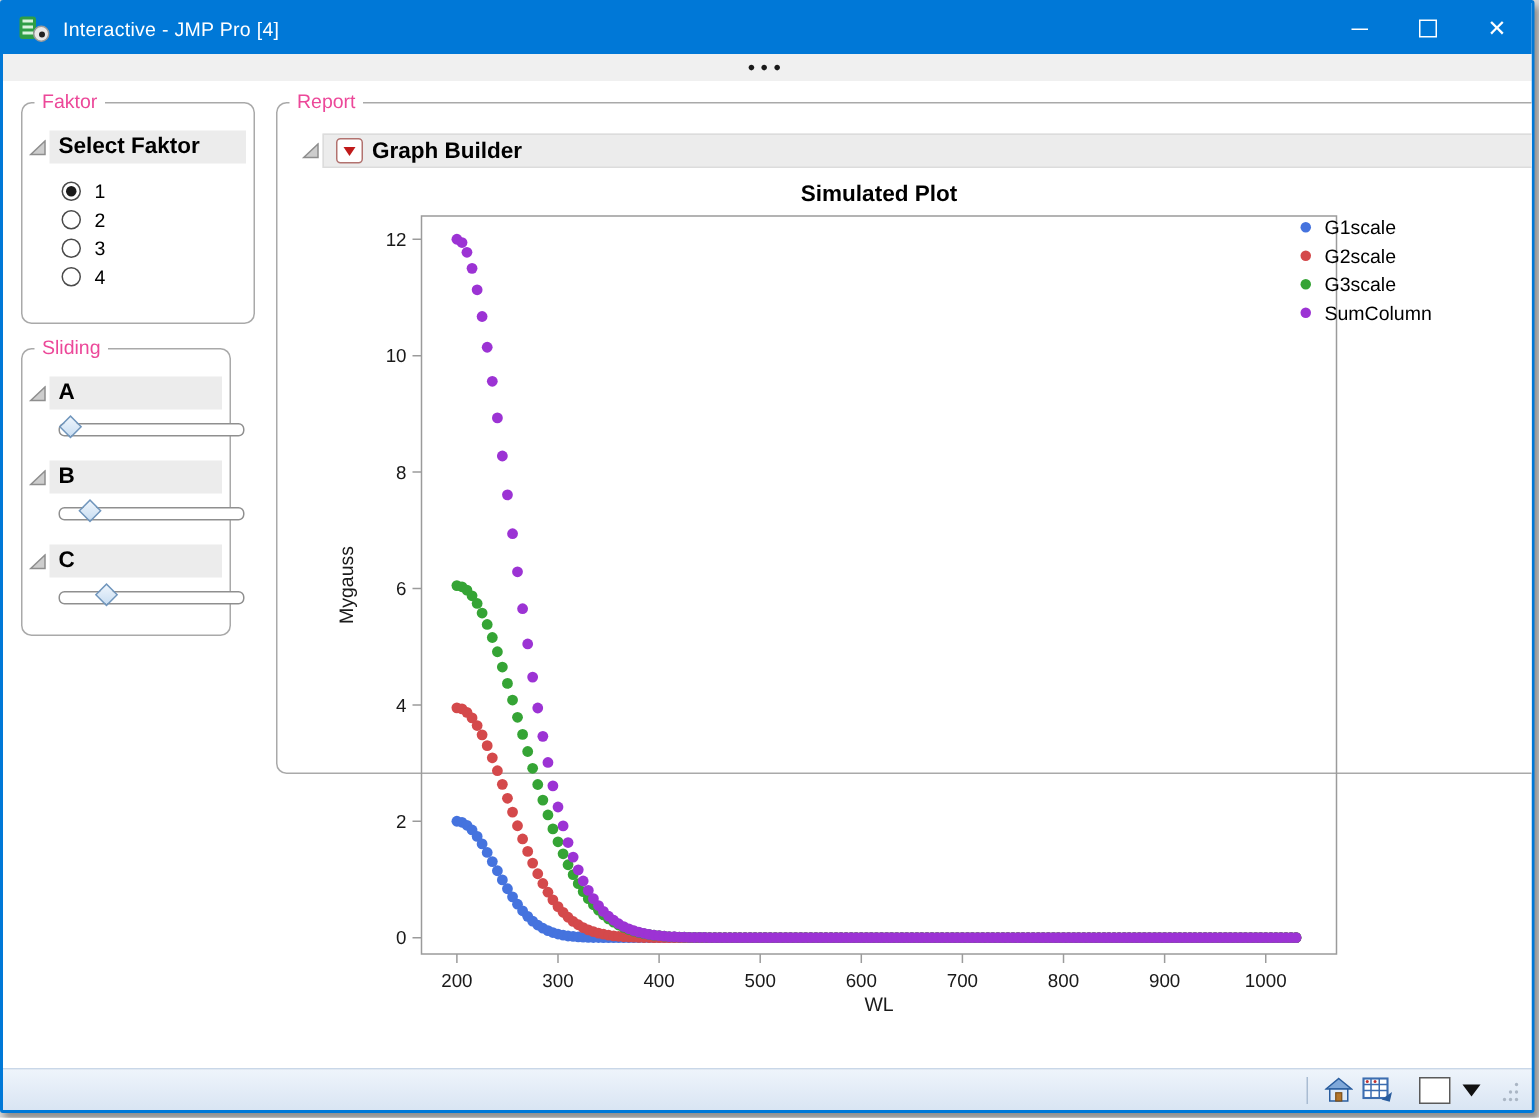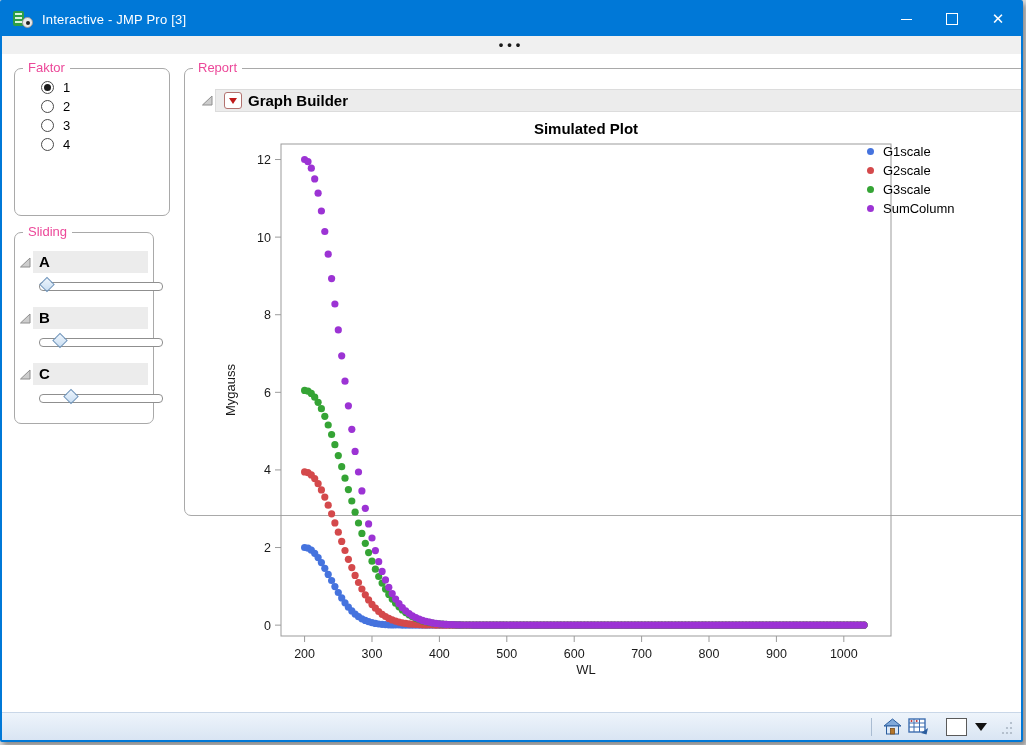--- a/index.html
+++ b/index.html
@@ -88,21 +88,21 @@
     <span class="app-icon">
       <span class="sheet">
           <i></i>
           <i></i>
           <i></i>
         </span>
       <span class="lens">
           <b></b>
         </span>
     </span>
-    <span class="title-text">Interactive - JMP Pro [3]</span>
+    <span class="title-text">Interactive - JMP Pro [4]</span>
     <span class="win-controls">
       <span class="win-btn">
           <span class="min-glyph"></span>
         </span>
       <span class="win-btn">
           <span class="max-glyph"></span>
         </span>
       <span class="win-btn close">✕</span>
     </span>
   </div>
@@ -110,20 +110,26 @@
   <div class="dots-strip">
     <span>•••</span>
   </div>
 
   <div class="content">
 
     <div class="left-col">
 
       <div class="gbox faktor">
         <span class="gbox-label">Faktor</span>
+        <div class="hdr-row">
+          <svg class="disc" width="12" height="11" viewBox="0 0 12 11">
+            <path d="M11 1 L11 10 L1.5 10 Z" fill="#cdcdcd" stroke="#8e8e8e"></path>
+          </svg>
+          <div class="hdr">Select Faktor</div>
+        </div>
         <div class="radio-list">
           <div class="radio-row">
             <span class="radio checked"></span>
             <label>1</label>
           </div>
           <div class="radio-row">
             <span class="radio"></span>
             <label>2</label>
           </div>
           <div class="radio-row">

